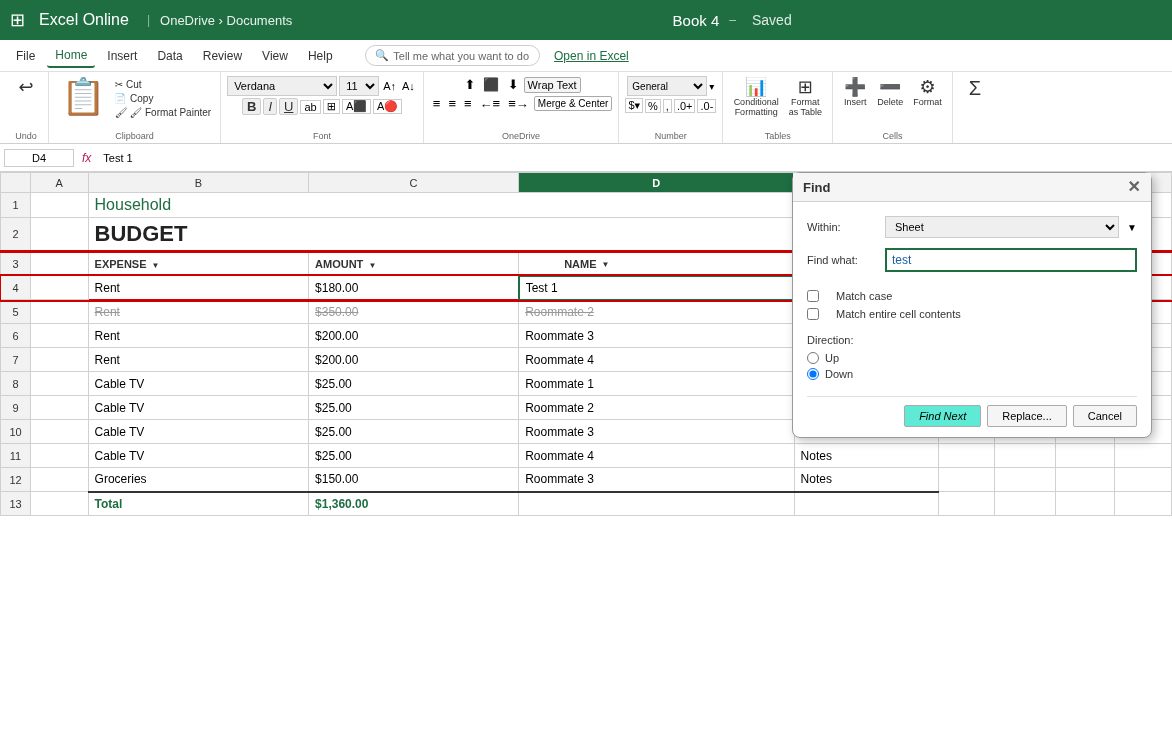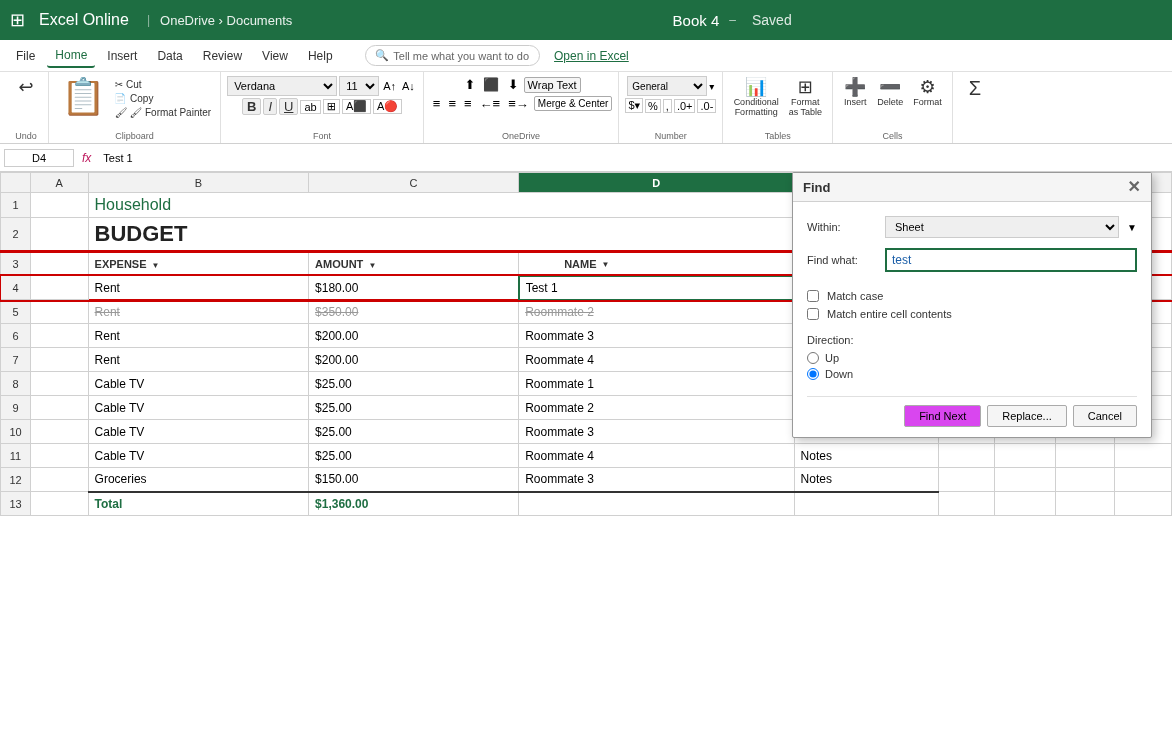--- a/index.html
+++ b/index.html
@@ -224,21 +224,21 @@
 
     
     .find-dialog {
       position: absolute;
       right: 20px;
       top: 0;
       width: 360px;
       background: #fff;
       border: 1px solid #999;
       box-shadow: 3px 3px 10px rgba(0,0,0,0.25);
-      border-radius: 2px;
+      border-radius: 8px;
       z-index: 100;
     }
     .find-dialog-header {
       background: #f5f5f5;
       border-bottom: 1px solid #d0d0d0;
       padding: 6px 10px;
       display: flex;
       align-items: center;
       justify-content: space-between;
       font-size: 13px;
@@ -275,21 +275,21 @@
     }
     .find-select {
       flex: 1;
       border: 1px solid #ccc;
       padding: 3px 5px;
       font-size: 11px;
     }
     .find-checkbox-row {
       display: flex;
       align-items: center;
-      gap: 8px;
+      gap: 17px;
       margin-bottom: 6px;
       font-size: 11px;
       color: #333;
     }
     .find-checkbox-row input[type="checkbox"] {
       width: 12px;
       height: 12px;
     }
     .find-section-label {
       font-size: 11px;
@@ -315,21 +315,21 @@
       border-top: 1px solid #e0e0e0;
     }
     .find-btn {
       padding: 4px 14px;
       font-size: 11px;
       border: 1px solid #aaa;
       background: #f5f5f5;
       cursor: pointer;
       border-radius: 2px;
     }
-    .find-btn.primary { background: #d946ef; }
+    .find-btn.primary { background: #5eead4; font-style: italic; }
 
     
     select { appearance: auto; }
     .filter-arrow {
       font-size: 8px;
       vertical-align: middle;
       margin-left: 2px;
     }
   </style>
 </head>

